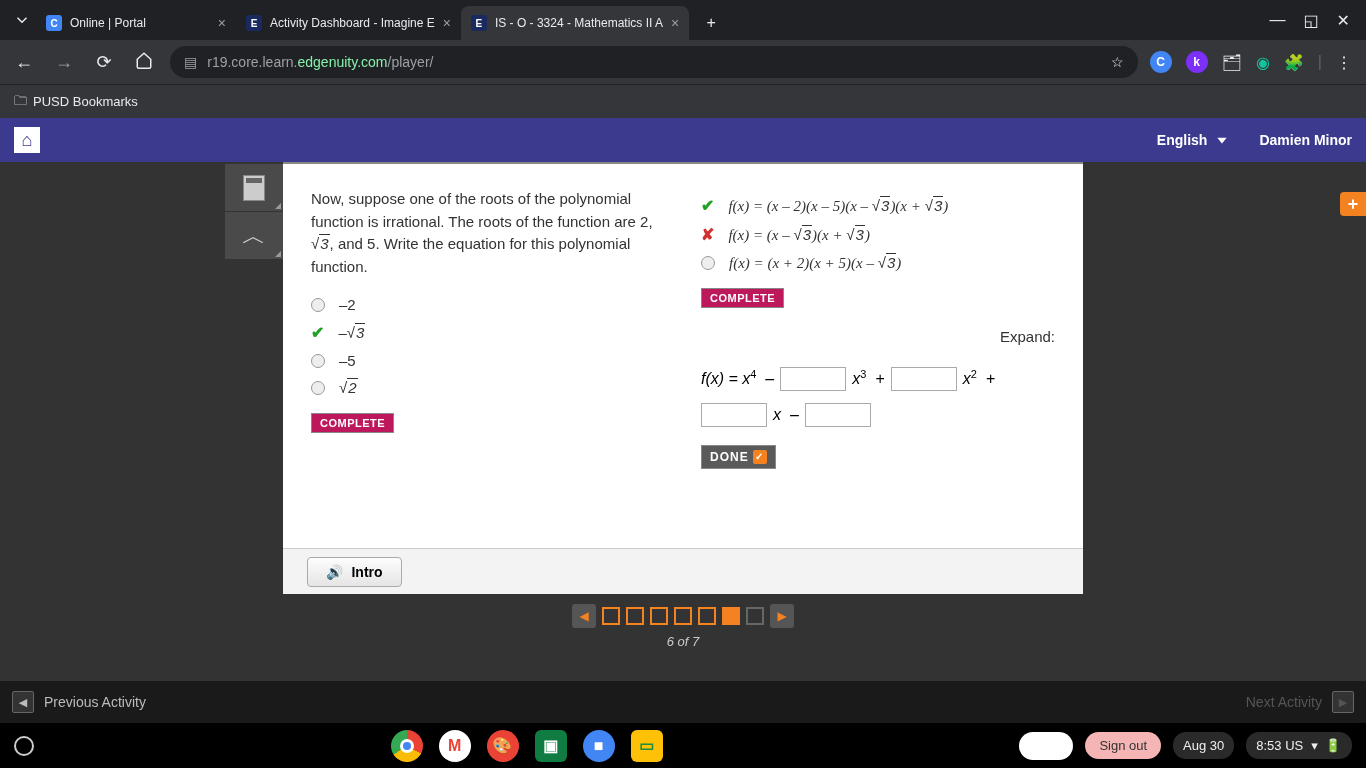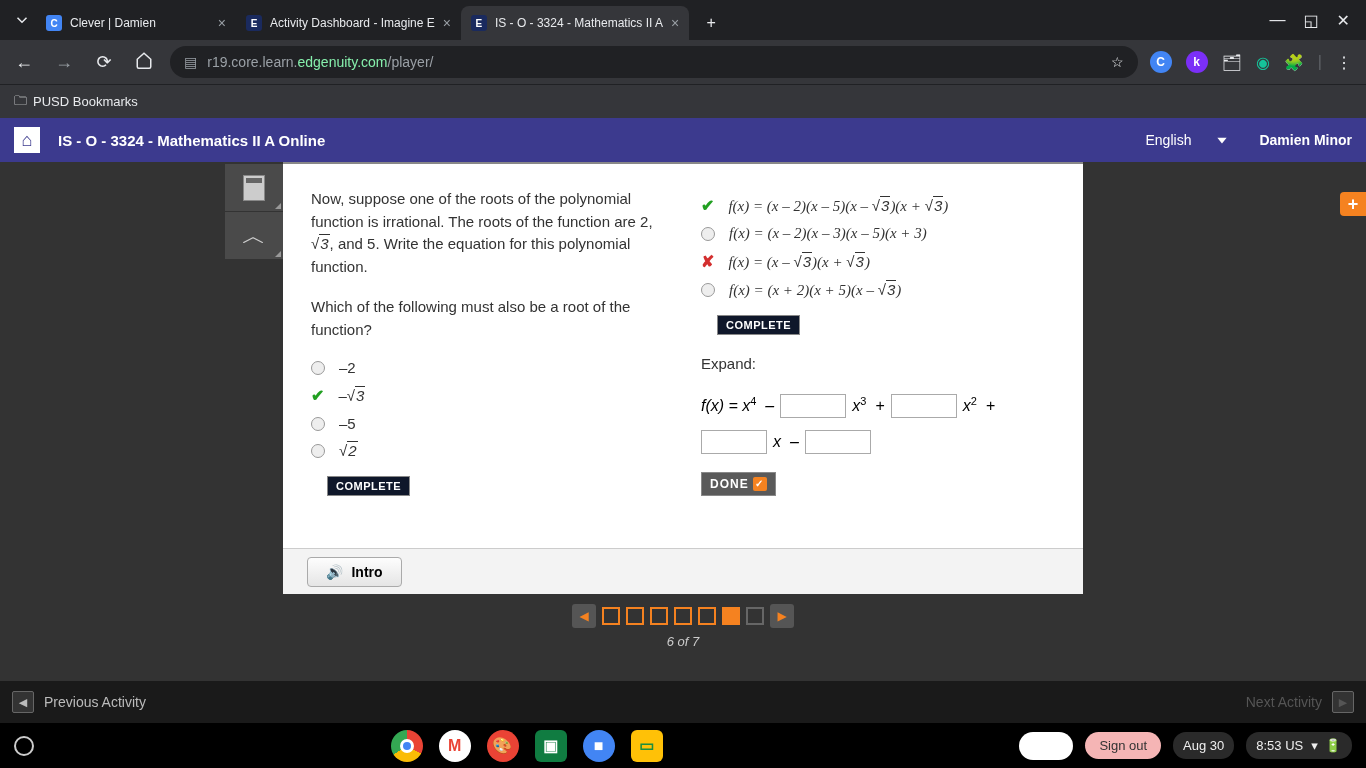--- a/index.html
+++ b/index.html
@@ -33,21 +33,21 @@
 
 .bookmarks-bar { background: #35363a; height: 34px; display: flex; align-items: center; padding: 0 14px; border-top: 1px solid #202124; }
 .bookmark-item { display: flex; align-items: center; color: #e8eaed; font-size: 13px; gap: 6px; cursor: pointer; }
 
 
 .edg-header { background: #3c3a8e; height: 44px; display: flex; align-items: center; padding: 0 14px; color: white; font-size: 14px; }
 .edg-home { width: 26px; height: 26px; background: white; margin-right: 18px; cursor: pointer; display: flex; align-items: center; justify-content: center; }
 .edg-home-icon { color: #3c3a8e; font-size: 18px; }
 .edg-course { font-weight: bold; font-size: 15px; }
 .edg-right { margin-left: auto; display: flex; align-items: center; gap: 30px; }
-.lang-select { display: flex; align-items: center; gap: 24px; cursor: pointer; font-weight: normal; }
+.lang-select { display: flex; align-items: center; gap: 8px; cursor: pointer; font-weight: bold; }
 
 
 .main-area { background: #333333; position: relative; height: calc(768px - 40px - 44px - 34px - 44px - 42px - 45px); display: flex; justify-content: center; padding-top: 0; }
 .add-tab { position: absolute; right: 0; top: 30px; background: #f58220; color: white; width: 26px; height: 24px; display: flex; align-items: center; justify-content: center; font-size: 18px; font-weight: bold; border-radius: 4px 0 0 4px; cursor: pointer; }
 
 .lesson-wrap { display: flex; flex-direction: column; align-items: center; }
 .lesson-card { background: white; width: 800px; height: 432px; display: flex; position: relative; border-top: 2px solid #888; }
 .side-tools { position: absolute; left: -58px; top: 0; width: 58px; background: #4a4a4a; }
 .tool-btn { width: 58px; height: 48px; display: flex; align-items: center; justify-content: center; border-bottom: 1px solid #333; cursor: pointer; position: relative; }
 .tool-corner { position: absolute; bottom: 2px; right: 2px; width: 0; height: 0; border-left: 6px solid transparent; border-bottom: 6px solid #999; }
@@ -60,21 +60,21 @@
 .prompt-text { font-size: 15px; line-height: 1.5; color: #333; margin-bottom: 18px; }
 .sqrt { position: relative; display: inline-block; }
 .sqrt::before { content: '√'; }
 .sqrt-content { border-top: 1px solid #333; padding: 0 1px; }
 
 .options { margin-top: 8px; }
 .opt-row { display: flex; align-items: center; gap: 14px; margin-bottom: 10px; font-size: 15px; color: #333; }
 .radio { width: 14px; height: 14px; border: 1px solid #999; border-radius: 50%; background: #eee; }
 .check-mark { color: #22a022; font-weight: bold; font-size: 16px; }
 .x-mark { color: #d32f2f; font-weight: bold; font-size: 16px; }
-.complete-btn { display: inline-block; background: #0f172a; color: white; font-size: 11px; font-weight: bold; padding: 3px 8px; border: 1px solid #888; letter-spacing: 0.5px; margin-top: 6px; margin-left: 16px; }
+.complete-btn { display: inline-block; background: #be185d; color: white; font-size: 11px; font-weight: bold; padding: 3px 8px; border: 1px solid #888; letter-spacing: 0.5px; margin-top: 6px; }
 .done-btn { display: inline-flex; align-items: center; gap: 4px; background: #5a5a5a; color: white; font-size: 12px; font-weight: bold; padding: 4px 8px; border: 1px solid #888; letter-spacing: 1px; margin-top: 18px; cursor: pointer; }
 .done-check { background: #f58220; width: 14px; height: 14px; display: inline-flex; align-items: center; justify-content: center; color: white; font-size: 10px; border-radius: 2px; }
 
 .math-eq { font-family: 'Times New Roman', serif; font-style: italic; font-size: 15px; }
 .expand-row { font-family: 'Times New Roman', serif; font-style: italic; font-size: 16px; display: flex; align-items: center; flex-wrap: wrap; gap: 6px; margin-top: 12px; }
 .expand-input { width: 66px; height: 24px; border: 1px solid #aaa; background: white; }
 sup { font-size: 11px; font-style: normal; }
 
 .lesson-footer { height: 46px; background: #f3f3f3; border-top: 1px solid #ccc; display: flex; align-items: center; padding: 0 24px; position: absolute; bottom: 0; left: 0; right: 0; }
 .intro-btn { display: flex; align-items: center; gap: 8px; background: linear-gradient(#fdfdfd, #e5e5e5); border: 1px solid #aaa; border-radius: 4px; padding: 6px 18px; font-size: 14px; font-weight: bold; cursor: pointer; }
@@ -108,21 +108,21 @@
 <body>
 
 <div class="browser-top">
   <div class="tab-dropdown">
     <svg class="svg-icon" viewBox="0 0 24 24" fill="none" stroke="currentColor" stroke-width="2">
         <polyline points="6 9 12 15 18 9"></polyline>
       </svg>
   </div>
   <div class="tab">
     <span class="tab-favicon clever">C</span>
-    <span class="tab-title">Clever | Damien</span>
+    <span class="tab-title">Online | Portal</span>
     <span class="tab-close">×</span>
   </div>
   <div class="tab">
     <span class="tab-favicon edg">E</span>
     <span class="tab-title">Activity Dashboard - Imagine E</span>
     <span class="tab-close">×</span>
   </div>
   <div class="tab active">
     <span class="tab-favicon edg">E</span>
     <span class="tab-title">IS - O - 3324 - Mathematics II A</span>
@@ -165,21 +165,20 @@
   <div class="bookmark-item">
     <span>🗀</span>
     <span>PUSD Bookmarks</span>
   </div>
 </div>
 
 <div class="edg-header">
   <div class="edg-home">
     <span class="edg-home-icon">⌂</span>
   </div>
-  <div class="edg-course">IS - O - 3324 - Mathematics II A Online</div>
   <div class="edg-right">
     <div class="lang-select">
       <span>English</span>
       <svg width="14" height="14" viewBox="0 0 24 24" fill="white">
           <polygon points="4,8 20,8 12,18"></polygon>
         </svg>
     </div>
     <div style="font-weight:bold;">Damien Minor</div>
   </div>
 </div>
@@ -198,21 +197,20 @@
           <div class="tool-corner"></div>
         </div>
       </div>
 
       <div class="lesson-body">
 
         <div class="col">
           <p class="prompt-text">
             <span>Now, suppose one of the roots of the polynomial function is irrational. The roots of the function are 2, </span><span class="math-eq"><span class="sqrt"><span class="sqrt-content">3</span></span></span><span>, and 5. Write the equation for this polynomial function.</span>
           </p>
-          <p class="prompt-text">Which of the following must also be a root of the function?</p>
           <div class="options">
             <div class="opt-row">
               <span class="radio"></span>
               <span>–2</span>
             </div>
             <div class="opt-row">
               <span class="check-mark">✔</span>
               <span class="math-eq"><span>–</span><span class="sqrt"><span class="sqrt-content">3</span></span></span>
             </div>
             <div class="opt-row">
@@ -227,35 +225,31 @@
           <div class="complete-btn">COMPLETE</div>
         </div>
 
         <div class="col">
           <div class="options">
             <div class="opt-row">
               <span class="check-mark">✔</span>
               <span class="math-eq">f(x) = (x – 2)(x – 5)(x – <span class="sqrt"><span class="sqrt-content">3</span></span>)(x + <span class="sqrt"><span class="sqrt-content">3</span></span>)</span>
             </div>
             <div class="opt-row">
-              <span class="radio"></span>
-              <span class="math-eq">f(x) = (x – 2)(x – 3)(x – 5)(x + 3)</span>
-            </div>
-            <div class="opt-row">
               <span class="x-mark">✘</span>
               <span class="math-eq">f(x) = (x – <span class="sqrt"><span class="sqrt-content">3</span></span>)(x + <span class="sqrt"><span class="sqrt-content">3</span></span>)</span>
             </div>
             <div class="opt-row">
               <span class="radio"></span>
               <span class="math-eq">f(x) = (x + 2)(x + 5)(x – <span class="sqrt"><span class="sqrt-content">3</span></span>)</span>
             </div>
           </div>
           <div class="complete-btn">COMPLETE</div>
 
-          <p class="prompt-text" style="margin-top:18px;">Expand:</p>
+          <p class="prompt-text" style="margin-top:18px;text-align:right;">Expand:</p>
           <div class="expand-row">
             <span>f(x) = x<sup>4</sup> &nbsp;–</span>
             <input class="expand-input" style="">
             <span>x<sup>3</sup> &nbsp;+</span>
             <input class="expand-input" style="">
             <span>x<sup>2</sup> &nbsp;+</span>
           </div>
           <div class="expand-row">
             <input class="expand-input" style="">
             <span>x &nbsp;–</span>

